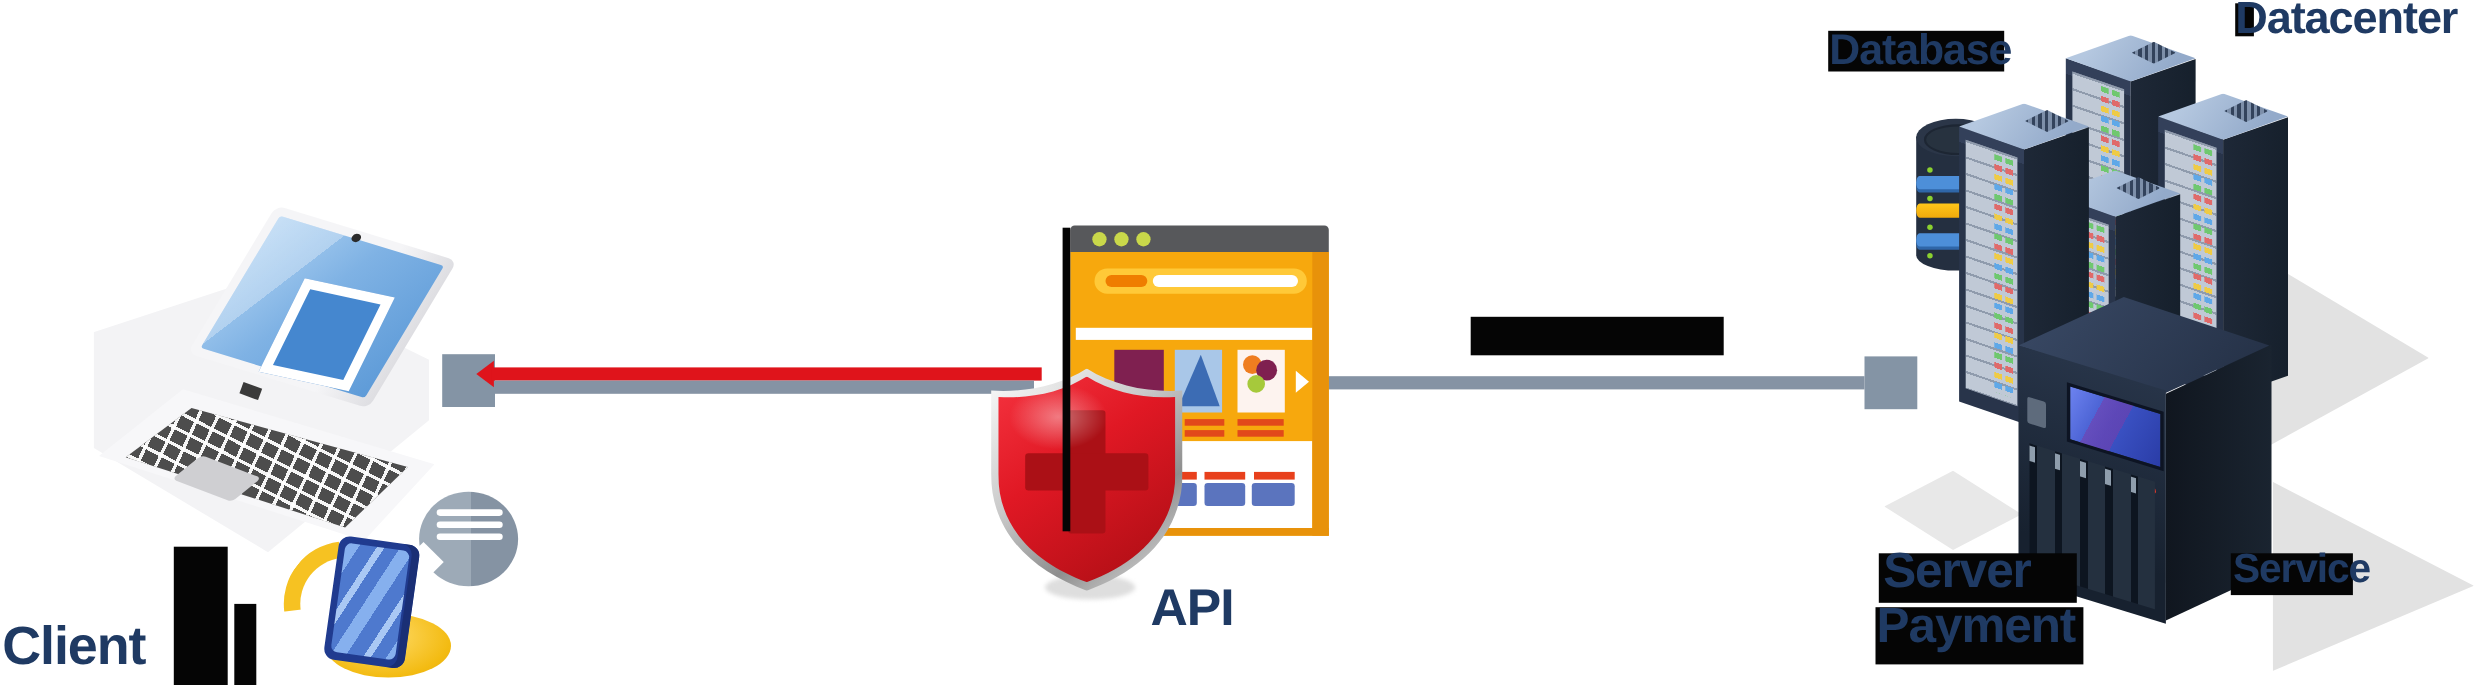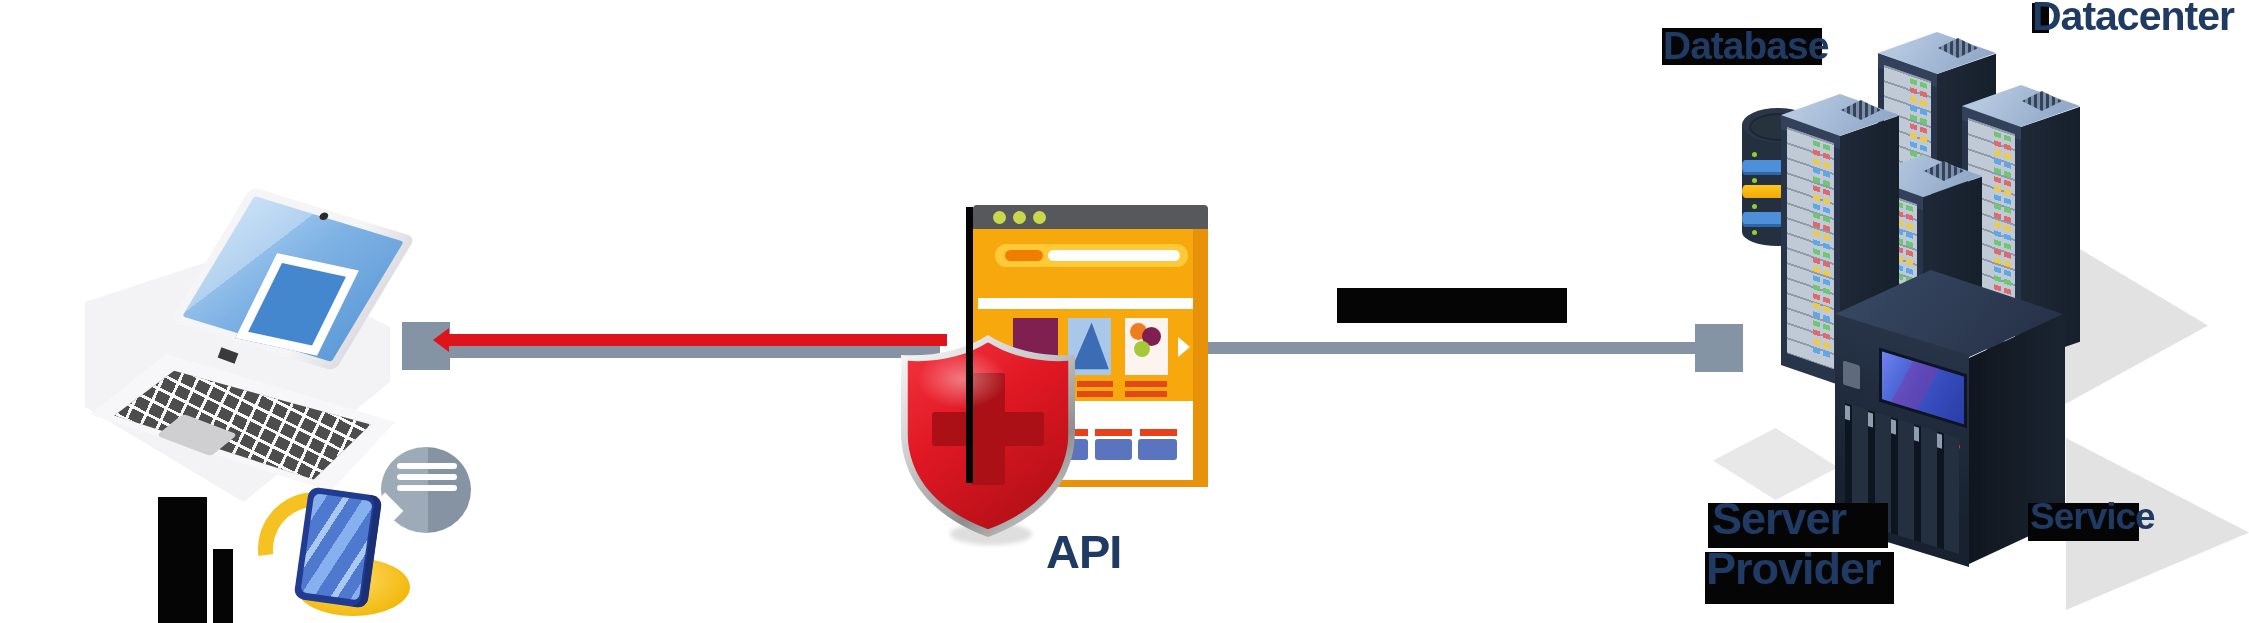--- a/index.html
+++ b/index.html
@@ -174,20 +174,21 @@
   </div>
   <div class="abs chat-tail"></div>
   <div class="abs phone-crescent"></div>
   <div class="abs phone-ellipse"></div>
   <div class="abs phone-body">
     <div class="phone-screen"></div>
   </div>
 
   <div class="blackbar" style="left:158px;top:497px;width:49px;height:126px;"></div>
   <div class="blackbar" style="left:213px;top:549px;width:20px;height:74px;"></div>
+  <div class="lbl" style="left:2px;top:564px;font-size:49px;">Client</div>
 
   <div class="abs conn-square" style="left:402px;top:322px;"></div>
   <div class="abs arrow-red"></div>
   <div class="abs line-red"></div>
   <div class="abs line-gray-a"></div>
 
   <div class="abs line-gray-b"></div>
   <div class="blackbar" style="left:1337px;top:288px;width:230px;height:35px;"></div>
   <div class="abs conn-square" style="left:1695px;top:324px;"></div>
 
@@ -325,15 +326,15 @@
 
   <div class="blackbar" style="left:2032px;top:3px;width:17px;height:30px;"></div>
   <div class="lbl" style="left:2032px;top:-4px;font-size:41px;">Datacenter</div>
 
   <div class="blackbar" style="left:2028px;top:503px;width:111px;height:38px;"></div>
   <div class="lbl" style="left:2030px;top:498px;font-size:37px;">Service</div>
 
   <div class="blackbar" style="left:1708px;top:503px;width:180px;height:45px;"></div>
   <div class="blackbar" style="left:1705px;top:552px;width:189px;height:52px;"></div>
   <div class="lbl" style="left:1712px;top:496px;font-size:45px;">Server</div>
-  <div class="lbl" style="left:1706px;top:546px;font-size:45px;">Provider</div>
+  <div class="lbl" style="left:1706px;top:546px;font-size:45px;">Payment</div>
 
 </div>
 
 </body></html>

